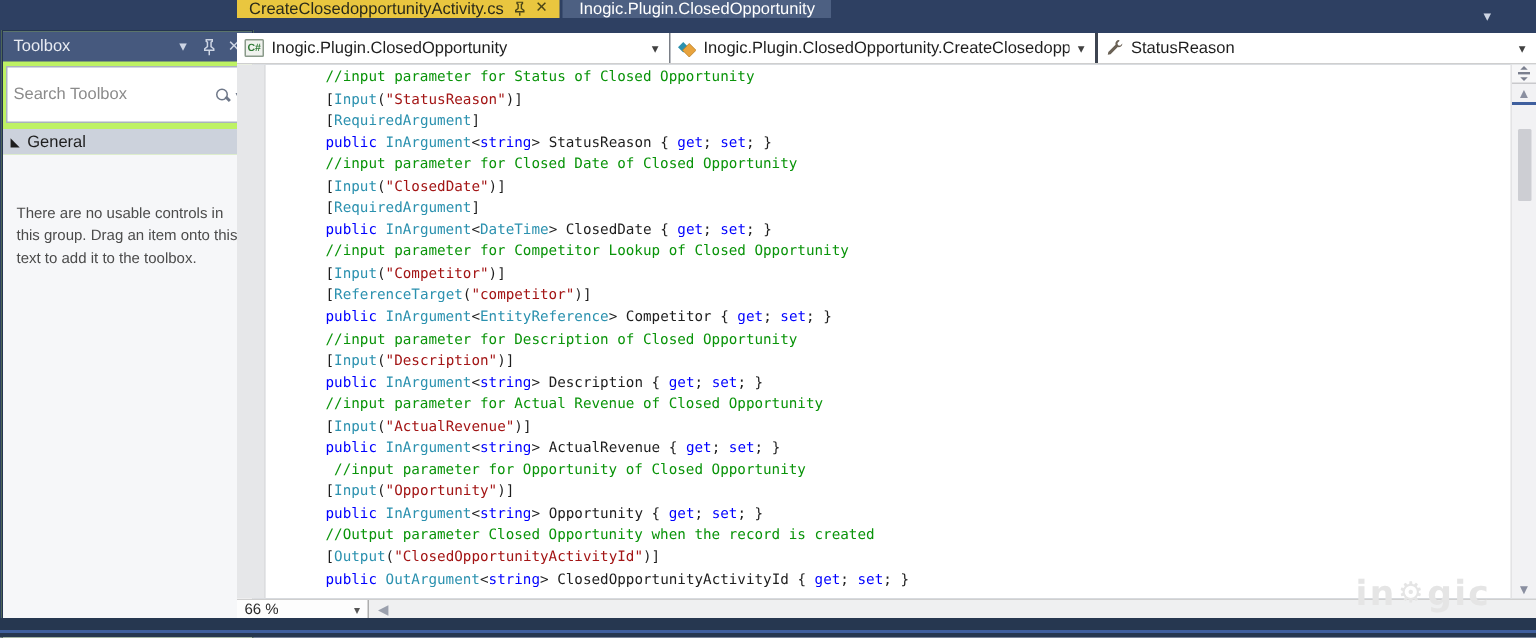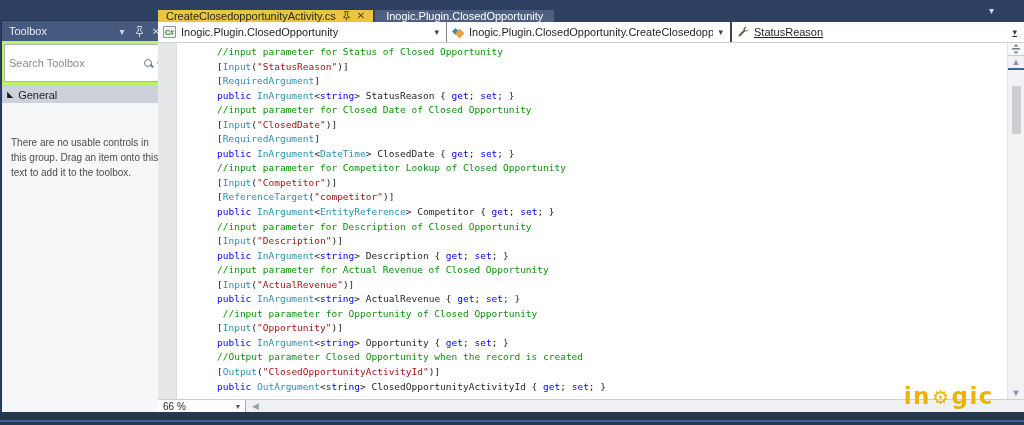--- a/index.html
+++ b/index.html
@@ -24,34 +24,34 @@
                 background:#6f7889; transform:rotate(45deg); }
   .tb-group { height:17px; background:#ccd2dc; display:flex; align-items:center; gap:5px;
               padding-left:5px; font-size:11px; color:#1e1e1e; flex:0 0 auto; margin-top:2px; }
   .tb-expander { font-size:8px; color:#1e1e1e; transform:scaleX(-1); }
   .tb-body { flex:1; padding:32px 9px; text-align:left; font-size:10px; line-height:1.5;
              color:#4c4c4c; background:#f6f7f9; }
 
   
   .editor-area { position:absolute; left:158px; top:0; right:0; height:412px;
                  display:flex; flex-direction:column; }
-  .tabstrip { height:22px; display:flex; align-items:flex-end; position:relative; flex:0 0 auto; }
+  .tabstrip { height:22px; display:flex; align-items:flex-start; position:relative; flex:0 0 auto; }
   .tab { display:flex; align-items:center; gap:6px; padding:0 8px; font-size:11px; cursor:default; }
   .tab.active { background:#e9c63f; color:#2a2a1a; }
   .tab.inactive { background:#4d6082; color:#ffffff; margin-left:2px; padding:0 11px; }
   .tab-ico { font-size:10px; color:#4a4416; line-height:1; }
   .pin-svg { display:block; }
   .tabstrip-chevron { position:absolute; right:30px; top:5px; color:#cdd5e4; font-size:10px; }
 
   .navbar { height:21px; background:#ffffff; display:flex; align-items:stretch;
             font-size:11px; color:#1e1e1e; flex:0 0 auto; border-bottom:1px solid #cfcfcf; }
   .nav-dd { display:flex; align-items:center; gap:5px; padding:0 5px; overflow:hidden; }
   .nav-dd-1 { width:289px; border-right:1px solid #7a7f87; }
   .nav-dd-2 { width:285px; border-right:2px solid #3d4450; }
-  .nav-dd-3 { flex:1;text-decoration:underline; }
+  .nav-dd-3 { flex:1; }
   .nav-label { flex:1; white-space:nowrap; overflow:hidden; }
   .nav-arrow { font-size:9px; color:#414141; padding-right:2px; }
   .csharp-ico { width:13px; height:12px; background:#f0f2ee; border:1px solid #8a9a8a;
                 font-size:7px; font-weight:bold; color:#2f7a36; display:flex; align-items:center;
                 justify-content:center; flex:0 0 auto; border-radius:1px; }
   .icon-svg { flex:0 0 auto; display:block; }
 
   .editor { flex:1; background:#fff; display:flex; overflow:hidden; position:relative; }
   .indicator-margin { width:19px; background:#e6e7e9; border-right:1px solid #dcdddf; flex:0 0 auto; }
   .code { flex:1; padding:2px 0 4px 40px; font-family:"DejaVu Sans Mono", monospace;
@@ -75,22 +75,22 @@
   .zoom-label { flex:1; }
   .combo-arrow { font-size:8px; color:#555; }
   .hscroll { flex:1; display:flex; align-items:center; }
   .hs-arrow { font-size:9px; color:#9aa0ad; padding-left:6px; cursor:default; }
 
   
   .bottom-strip { position:absolute; left:0; right:0; bottom:0; height:13px; background:#263750; }
   .bottom-strip .blue-line { position:absolute; left:0; right:0; bottom:3px; height:2px; background:#3f5f9e; }
 
   .watermark { position:absolute; right:30px; bottom:16px; font-family:"DejaVu Sans", sans-serif;
-               font-size:23px; font-weight:bold; color:#eab308; letter-spacing:1.5px;
-               display:flex; align-items:center; }
+               font-size:23px; font-weight:bold; color:#e5e5e5; letter-spacing:1.5px;
+               display:flex; align-items:flex-start; }
   .watermark .gear { font-size:19px; font-weight:normal; margin:0 1px; position:relative; top:1px; }
 </style>
 </head>
 <body>
 
 <div class="window">
 
   <div class="toolbox">
     <div class="tb-titlebar">
       <span class="tb-title">Toolbox</span>

